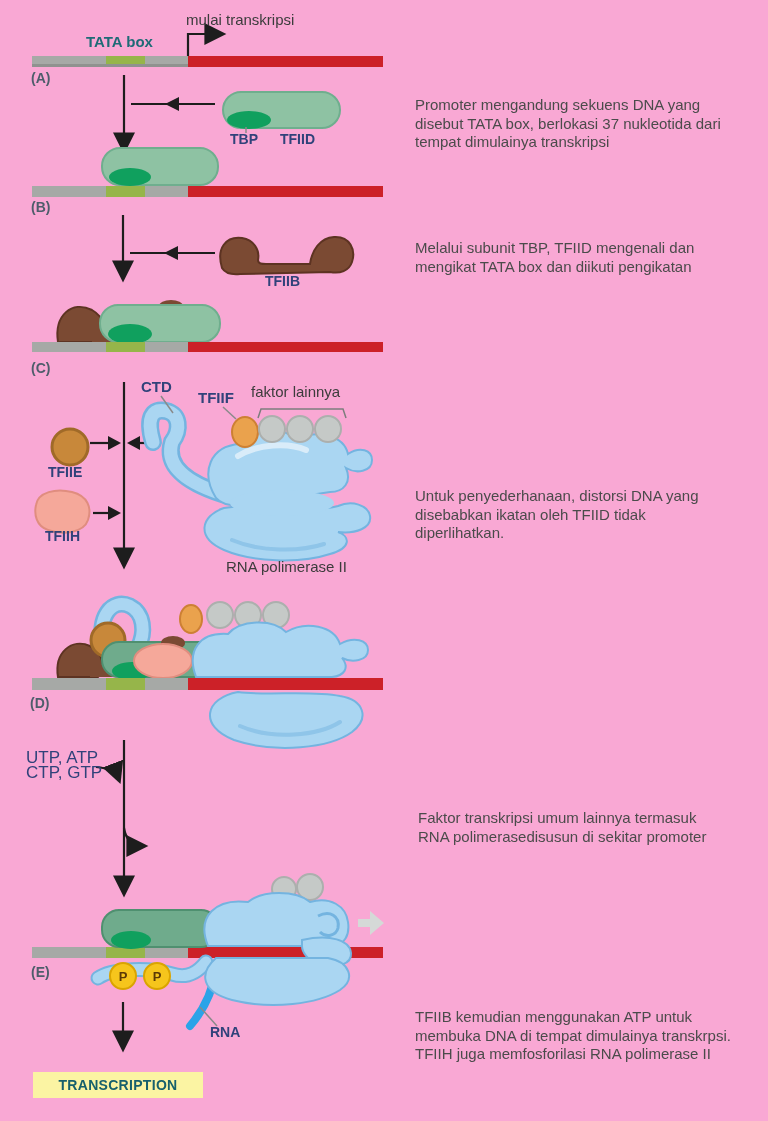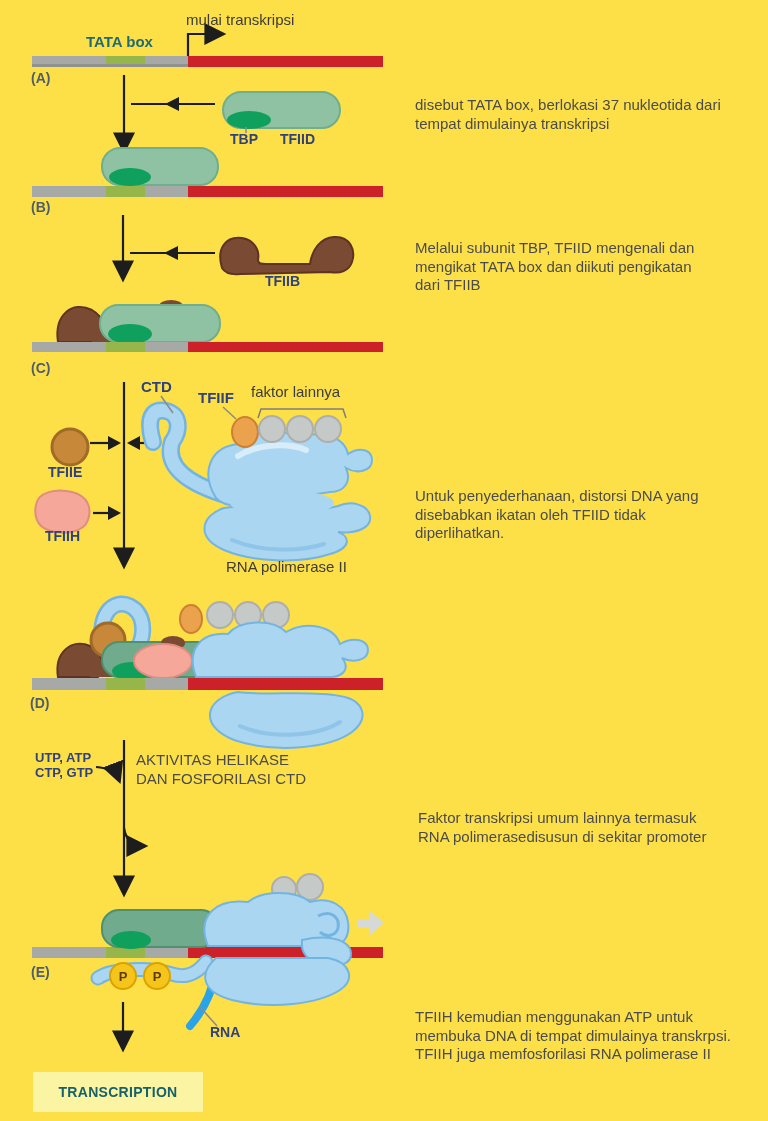--- a/index.html
+++ b/index.html
@@ -1,32 +1,32 @@
 <!DOCTYPE html>
 <html><head>
 <meta charset="utf-8">
 <style>
   html,body{margin:0;padding:0;background:#ffffff;}
   .canvas{
-    position:relative;width:768px;height:1121px;background:#fde047;overflow:hidden;
+    position:relative;width:768px;height:1121px;background:#f9a8d4;overflow:hidden;
     font-family:"Liberation Sans", sans-serif;
   }
   .svg-layer{position:absolute;left:0;top:0;}
   .lbl{position:absolute;white-space:nowrap;line-height:1.1;}
   .plain{font-size:15px;color:#3c3c3c;}
   .navy{font-size:14px;font-weight:bold;color:#30427a;}
   .navy15{font-size:15px;font-weight:bold;color:#30427a;}
   .teal{font-size:15px;font-weight:bold;color:#1e6b76;}
   .letter{font-size:14px;font-weight:bold;color:#4e5d6b;}
   .caption{position:absolute;font-size:15px;color:#4b4b4b;line-height:18.5px;}
   .steptxt{position:absolute;font-size:15px;color:#4b4b4b;line-height:18.5px;}
-  .ntp{position:absolute;font-size:13px;font-weight:bold;color:#30427a;line-height:15px;margin-left:9px;}
+  .ntp{position:absolute;font-size:17px;font-weight:normal;color:#30427a;line-height:15px;}
   .pbadge{position:absolute;width:22px;text-align:center;font-size:13px;font-weight:bold;color:#5b3a06;}
   .banner{
-    position:absolute;left:33px;top:1072px;width:170px;height:40px;background:#fbf4a3;
+    position:absolute;left:33px;top:1072px;width:170px;height:26px;background:#fbf4a3;
     display:flex;align-items:center;justify-content:center;
     font-size:14px;font-weight:bold;color:#17606c;letter-spacing:.3px;
   }
 </style>
 </head>
 <body>
 
 <div class="canvas">
 
   <svg class="svg-layer" width="768" height="1121" viewBox="0 0 768 1121">
@@ -215,66 +215,62 @@
     <line x1="123" y1="1002" x2="123" y2="1048" stroke="#1d1d1d" stroke-width="2.2" marker-end="url(#ah)"></line>
   </svg>
 
   <div class="lbl plain" style="left:186px;top:12px">mulai transkripsi</div>
   <div class="lbl teal" style="left:86px;top:34px">TATA box</div>
 
   <div class="lbl letter" style="left:31px;top:71px">(A)</div>
   <div class="lbl navy" style="left:230px;top:132px">TBP</div>
   <div class="lbl navy" style="left:280px;top:132px">TFIID</div>
   <div class="caption" style="left:415px;top:96px">
+    <div>Promoter mengandung sekuens DNA yang</div>
     <div>disebut TATA box, berlokasi 37 nukleotida dari</div>
     <div>tempat dimulainya transkripsi</div>
   </div>
 
   <div class="lbl letter" style="left:31px;top:200px">(B)</div>
   <div class="lbl navy" style="left:265px;top:274px">TFIIB</div>
   <div class="caption" style="left:415px;top:239px">
     <div>Melalui subunit TBP, TFIID mengenali dan</div>
     <div>mengikat TATA box dan diikuti pengikatan</div>
-    <div>dari TFIIB</div>
   </div>
 
   <div class="lbl letter" style="left:31px;top:361px">(C)</div>
   <div class="lbl navy15" style="left:141px;top:379px">CTD</div>
   <div class="lbl navy15" style="left:198px;top:390px">TFIIF</div>
   <div class="lbl plain" style="left:251px;top:384px">faktor lainnya</div>
   <div class="lbl navy" style="left:48px;top:465px">TFIIE</div>
   <div class="lbl navy" style="left:45px;top:529px">TFIIH</div>
   <div class="lbl plain" style="left:226px;top:559px">RNA polimerase II</div>
   <div class="caption" style="left:415px;top:487px">
     <div>Untuk penyederhanaan, distorsi DNA yang</div>
     <div>disebabkan ikatan oleh TFIID tidak</div>
     <div>diperlihatkan.</div>
   </div>
 
   <div class="lbl letter" style="left:30px;top:696px">(D)</div>
   <div class="ntp" style="left:26px;top:750px">
     <div>UTP, ATP</div>
     <div>CTP, GTP</div>
   </div>
-  <div class="steptxt" style="left:136px;top:751px">
-    <div>AKTIVITAS HELIKASE</div>
-    <div>DAN FOSFORILASI CTD</div>
-  </div>
   <div class="steptxt" style="left:154px;top:831px">
   </div>
   <div class="caption" style="left:418px;top:809px">
     <div>Faktor transkripsi umum lainnya termasuk</div>
     <div>RNA polimerasedisusun di sekitar promoter</div>
   </div>
 
   <div class="lbl letter" style="left:31px;top:965px">(E)</div>
   <div class="pbadge" style="left:112px;top:969px">P</div>
   <div class="pbadge" style="left:146px;top:969px">P</div>
   <div class="lbl navy" style="left:210px;top:1025px">RNA</div>
   <div class="caption" style="left:415px;top:1008px">
-    <div>TFIIH kemudian menggunakan ATP untuk</div>
+    <div>TFIIB kemudian menggunakan ATP untuk</div>
     <div>membuka DNA di tempat dimulainya transkrpsi.</div>
     <div>TFIIH juga memfosforilasi RNA polimerase II</div>
   </div>
 
   <div class="banner">TRANSCRIPTION</div>
 
 </div>
 
 </body></html>

